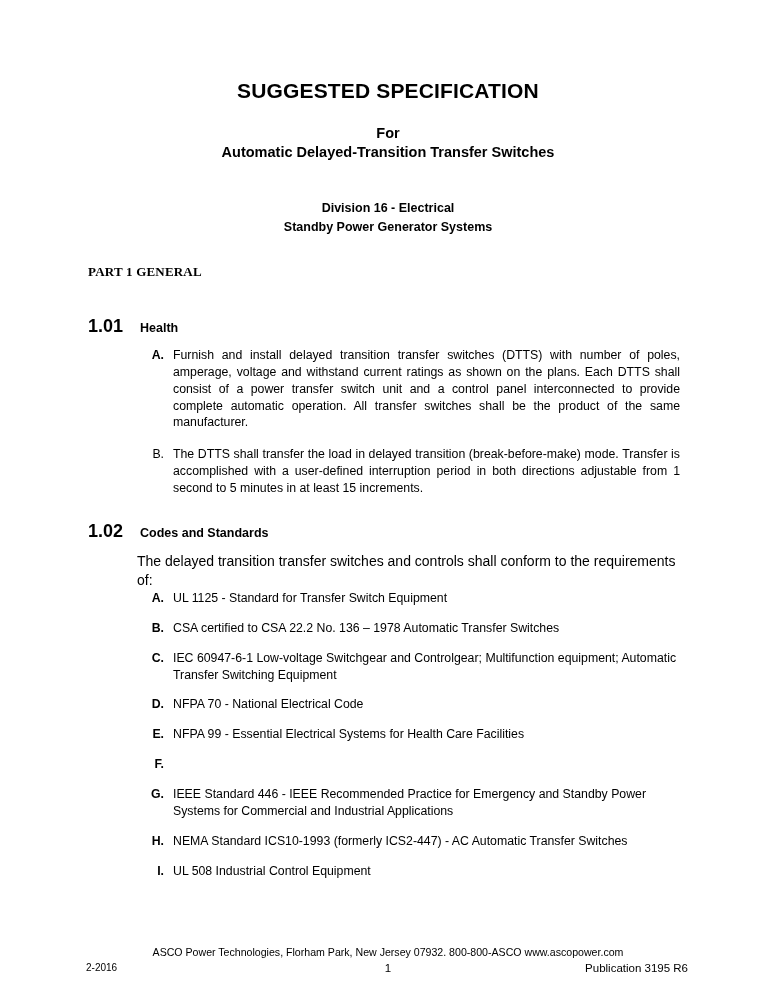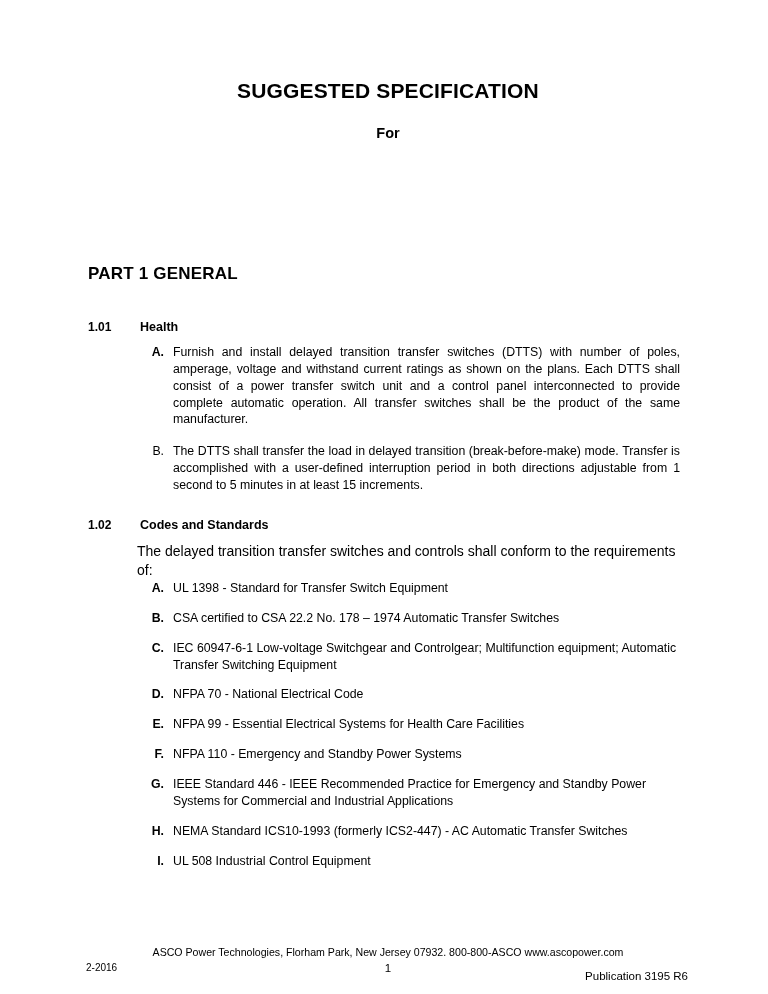--- a/index.html
+++ b/index.html
@@ -66,35 +66,36 @@
 
   
   .content {
     position: absolute;
     left: 88px;
     top: 264px;
     width: 592px;
   }
 
   .part-heading {
-    font-size: 17px;
+    font-size: 13px;
     font-weight: bold;
     letter-spacing: 0.2px;
     margin: 0 0 36px 0;
+    font-family: Liberation Serif, serif;
   }
 
   .section {
     display: flex;
     align-items: baseline;
     margin: 0 0 10px 0;
   }
   .section-num {
     width: 52px;
     flex: 0 0 52px;
-    font-size: 12px;
+    font-size: 18px;
     font-weight: bold;
   }
   .section-title {
     font-size: 12.5px;
     font-weight: bold;
   }
 
   .section-intro {
     margin: 0 0 0 0;
     padding-left: 49px;
@@ -165,34 +166,39 @@
     position: absolute;
     left: 0;
     right: 0;
     text-align: center;
     top: 0;
     font-size: 11.5px;
   }
   .footer-right {
     position: absolute;
     right: 0;
-    top: 8px;
+    top: 0;
     font-size: 11.5px;
   }
 </style>
 </head>
 <body>
 
 <div class="page">
 
   <div class="title-block">
     <div class="doc-title">SUGGESTED SPECIFICATION</div>
     <div class="doc-subtitle-for">For</div>
-  </div>
-
+    <div class="doc-subtitle-main">Automatic Delayed-Transition Transfer Switches</div>
+  </div>
+
+  <div class="division-block">
+    <div>Division 16 - Electrical</div>
+    <div>Standby Power Generator Systems</div>
+  </div>
 
   <div class="content">
 
     <div class="part-heading">PART 1 GENERAL</div>
 
     <div class="section">
       <div class="section-num">1.01</div>
       <div class="section-title">Health</div>
     </div>
 
@@ -210,41 +216,40 @@
     <div class="section gap-before-102">
       <div class="section-num">1.02</div>
       <div class="section-title">Codes and Standards</div>
     </div>
 
     <div class="section-intro">The delayed transition transfer switches and controls shall conform to the requirements of:</div>
 
     <div class="list">
       <div class="li">
         <div class="li-marker">A.</div>
-        <div class="li-text">UL 1398 - Standard for Transfer Switch Equipment</div>
+        <div class="li-text">UL 1125 - Standard for Transfer Switch Equipment</div>
       </div>
       <div class="li">
         <div class="li-marker">B.</div>
-        <div class="li-text">CSA certified to CSA 22.2 No. 178 – 1974 Automatic Transfer Switches</div>
+        <div class="li-text">CSA certified to CSA 22.2 No. 136 – 1978 Automatic Transfer Switches</div>
       </div>
       <div class="li">
         <div class="li-marker">C.</div>
         <div class="li-text">IEC 60947-6-1 Low-voltage Switchgear and Controlgear; Multifunction equipment; Automatic Transfer Switching Equipment</div>
       </div>
       <div class="li">
         <div class="li-marker">D.</div>
         <div class="li-text">NFPA 70 - National Electrical Code</div>
       </div>
       <div class="li">
         <div class="li-marker">E.</div>
         <div class="li-text">NFPA 99 - Essential Electrical Systems for Health Care Facilities</div>
       </div>
       <div class="li">
         <div class="li-marker">F.</div>
-        <div class="li-text">NFPA 110 - Emergency and Standby Power Systems</div>
       </div>
       <div class="li">
         <div class="li-marker">G.</div>
         <div class="li-text">IEEE Standard 446 - IEEE Recommended Practice for Emergency and Standby Power Systems for Commercial and Industrial Applications</div>
       </div>
       <div class="li">
         <div class="li-marker">H.</div>
         <div class="li-text">NEMA Standard ICS10-1993 (formerly ICS2-447) - AC Automatic Transfer Switches</div>
       </div>
       <div class="li">

